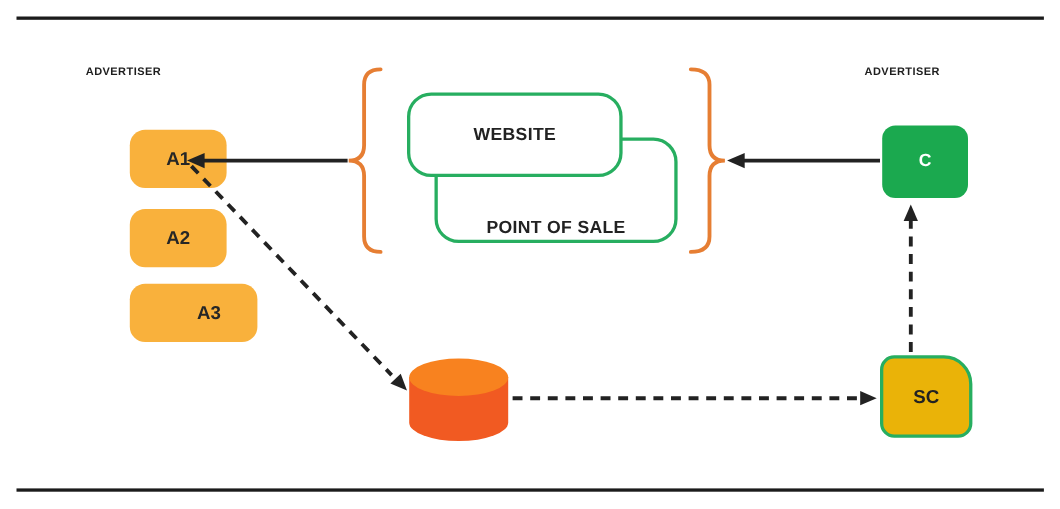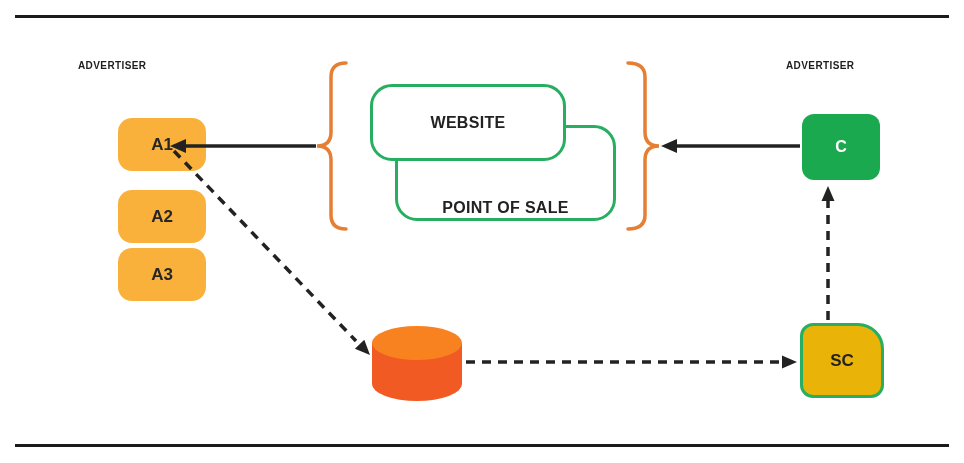--- a/index.html
+++ b/index.html
@@ -40,21 +40,21 @@
     align-items: center;
     justify-content: center;
     font-size: 17px;
     font-weight: bold;
     color: #262626;
     z-index: 2;
     margin-left: 41px;
   }
   #node-a1 { top: 118px; }
   #node-a2 { top: 190px; }
-  #node-a3 { top: 248px; }
+  #node-a3 { top: 258px; padding-left: 28px; }
 
   .channel-box {
     position: absolute;
     background: #ffffff;
     border: 3px solid;
     border-radius: 22px;
     font-size: 16px;
     font-weight: bold;
     color: #222222;
     letter-spacing: 0.3px;

